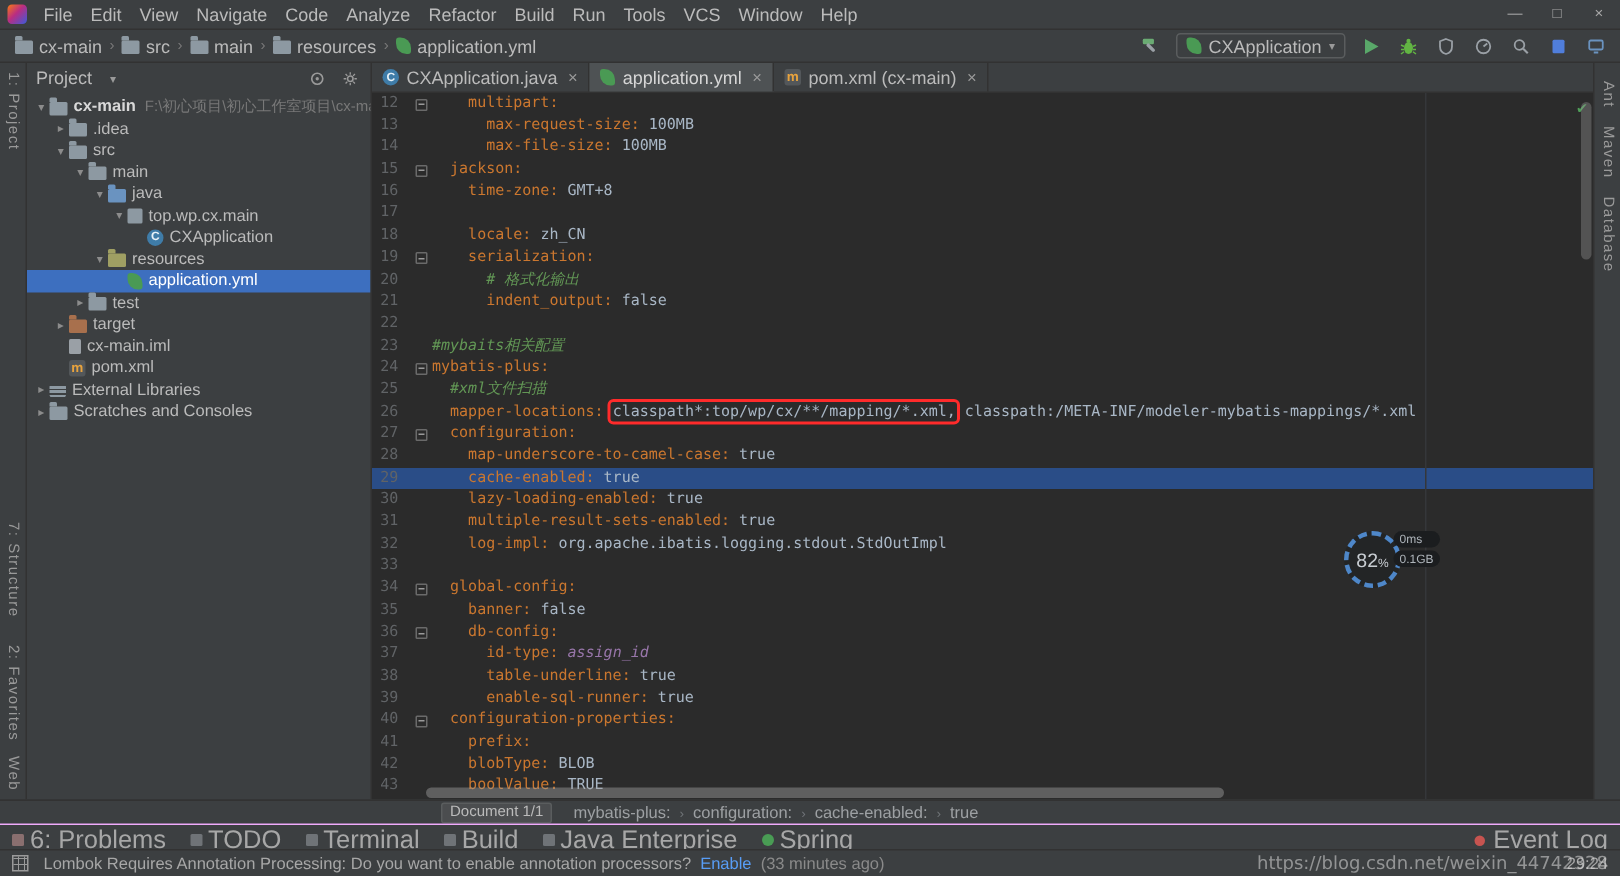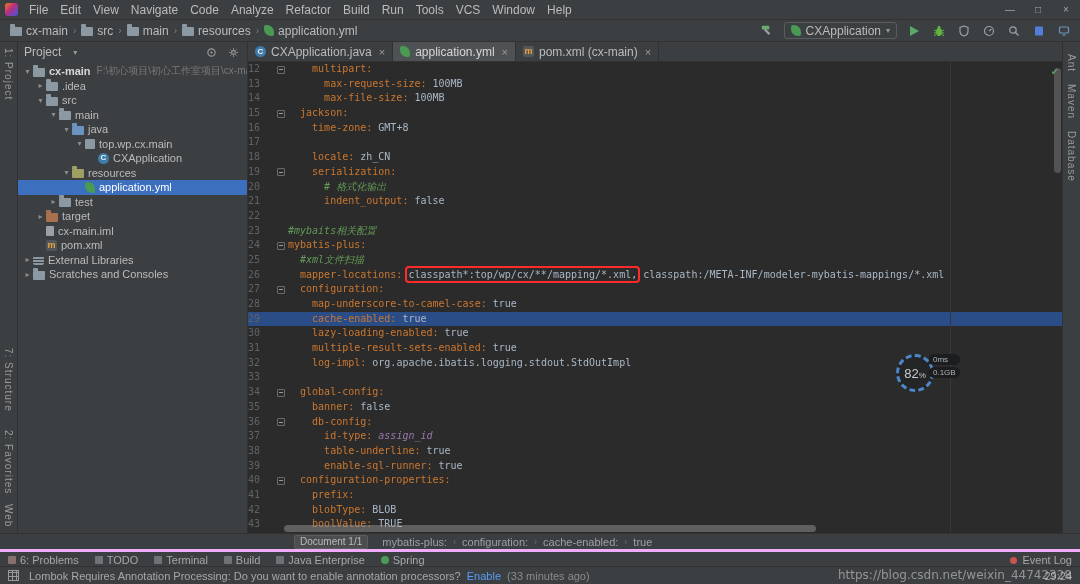--- a/index.html
+++ b/index.html
@@ -65,21 +65,21 @@
 
   
   .editor{flex:1;display:flex;flex-direction:column;min-width:0;background:#2b2b2b}
   .tabs{height:20px;background:#3c3f41;display:flex;border-bottom:1px solid #323232;flex:none}
   .tab{display:flex;align-items:center;gap:5px;padding:0 7px;font-size:12px;color:#bbbbbb;border-right:1px solid #323232}
   .tab.active{background:#4e5254;color:#d6d6d6}
   .tab-close{color:#9b9b9b;font-size:11px;margin-left:2px}
   .editor-body{flex:1;position:relative;overflow:hidden;font-family:"DejaVu Sans Mono","Liberation Mono",monospace;font-size:10px}
   .code-row{display:flex;height:14.7px;line-height:14.7px;white-space:pre}
   .code-row.hl{background:#2a4d87}
-  .ln{width:27px;flex:none;text-align:left;color:#606366;font-size:10px;padding-right:4px}
+  .ln{width:27px;flex:none;text-align:center;color:#606366;font-size:10px;padding-right:4px}
   .fold-col{width:13px;flex:none;position:relative}
   .fm{position:absolute;left:2px;top:3.5px;width:8px;height:8px;border:1px solid #6a6a6a;border-radius:1px;background:#2b2b2b}
   .fm::after{content:"";position:absolute;left:1px;right:1px;top:2.5px;height:1px;background:#9a9a9a}
   .code{flex:none}
   .sk{color:#cb772f}
   .sv{color:#a9b7c6}
   .sc{color:#629755;font-style:italic}
   .si{color:#9876aa;font-style:italic}
   .sb{outline:2px solid #ff2b2b;outline-offset:1px;border-radius:1px}
   .margin-line{position:absolute;top:0;bottom:0;left:702px;width:1px;background:#35373a}
@@ -90,21 +90,21 @@
   .perf-circle{width:38px;height:38px;border-radius:50%;border:3px dashed #4e87c9;background:rgba(30,32,34,.55);color:#c8cdd2;display:flex;align-items:center;justify-content:center;font-size:13px;font-family:"Liberation Sans",sans-serif}
   .perf-suffix{font-size:8px;margin-top:4px}
   .perf-badges{display:flex;flex-direction:column;gap:2px;margin-left:-5px}
   .perf-badge{background:#1b1d1f;color:#aeb4ba;font-size:8px;padding:1px 4px;border-radius:6px;font-family:"Liberation Sans",sans-serif}
 
   
   .crumbbar{height:16px;background:#3c3f41;border-top:1px solid #323232;display:flex;align-items:center;font-size:11px;color:#9da0a3;flex:none;padding-left:294px}
   .doc-chip{border:1px solid #5a5d5e;background:#4b4d4f;padding:0 5px;border-radius:2px;color:#bbbbbb;margin-right:14px;line-height:12px;font-size:10px}
   .yml-crumbs{display:flex;align-items:center}
   .crumbbar .sep{margin:0 6px;color:#6f7377;font-size:9px}
-  .toolstripe{height:17px;background:#3c3f41;border-top:3px solid #f0abfc;display:flex;align-items:flex-end;font-size:11px;color:#a7a7a7;flex:none;padding:0 8px}
+  .toolstripe{height:17px;background:#3c3f41;border-top:1px solid #f0abfc;display:flex;align-items:flex-start;font-size:17px;color:#a7a7a7;flex:none;padding:0 8px}
   .bottom-items{display:flex;gap:16px;align-items:center}
   .ts-item{display:inline-flex;align-items:center;gap:4px}
   .ts-icon{width:8px;height:8px;background:#6f7377;border-radius:1px;display:inline-block}
   .tsi-spring{background:#499c54;border-radius:50%}
   .tsi-problems{background:#8a6f6f}
   .event{margin-left:auto;display:flex;gap:5px;align-items:center}
   .dot{width:7px;height:7px;border-radius:50%;background:#c75450;display:inline-block}
   .statusbar{height:18px;background:#3c3f41;border-top:1px solid #323232;display:flex;align-items:center;font-size:11px;color:#a7a7a7;padding:0 8px;flex:none;gap:10px}
   .sb-grid{width:11px;height:11px;border:1px solid #9a9a9a;flex:none;background:repeating-linear-gradient(0deg,transparent 0 3px,#9a9a9a 3px 4px),repeating-linear-gradient(90deg,transparent 0 3px,#9a9a9a 3px 4px)}
   .sb-link{color:#589df6;text-decoration:none;margin:0 3px}

